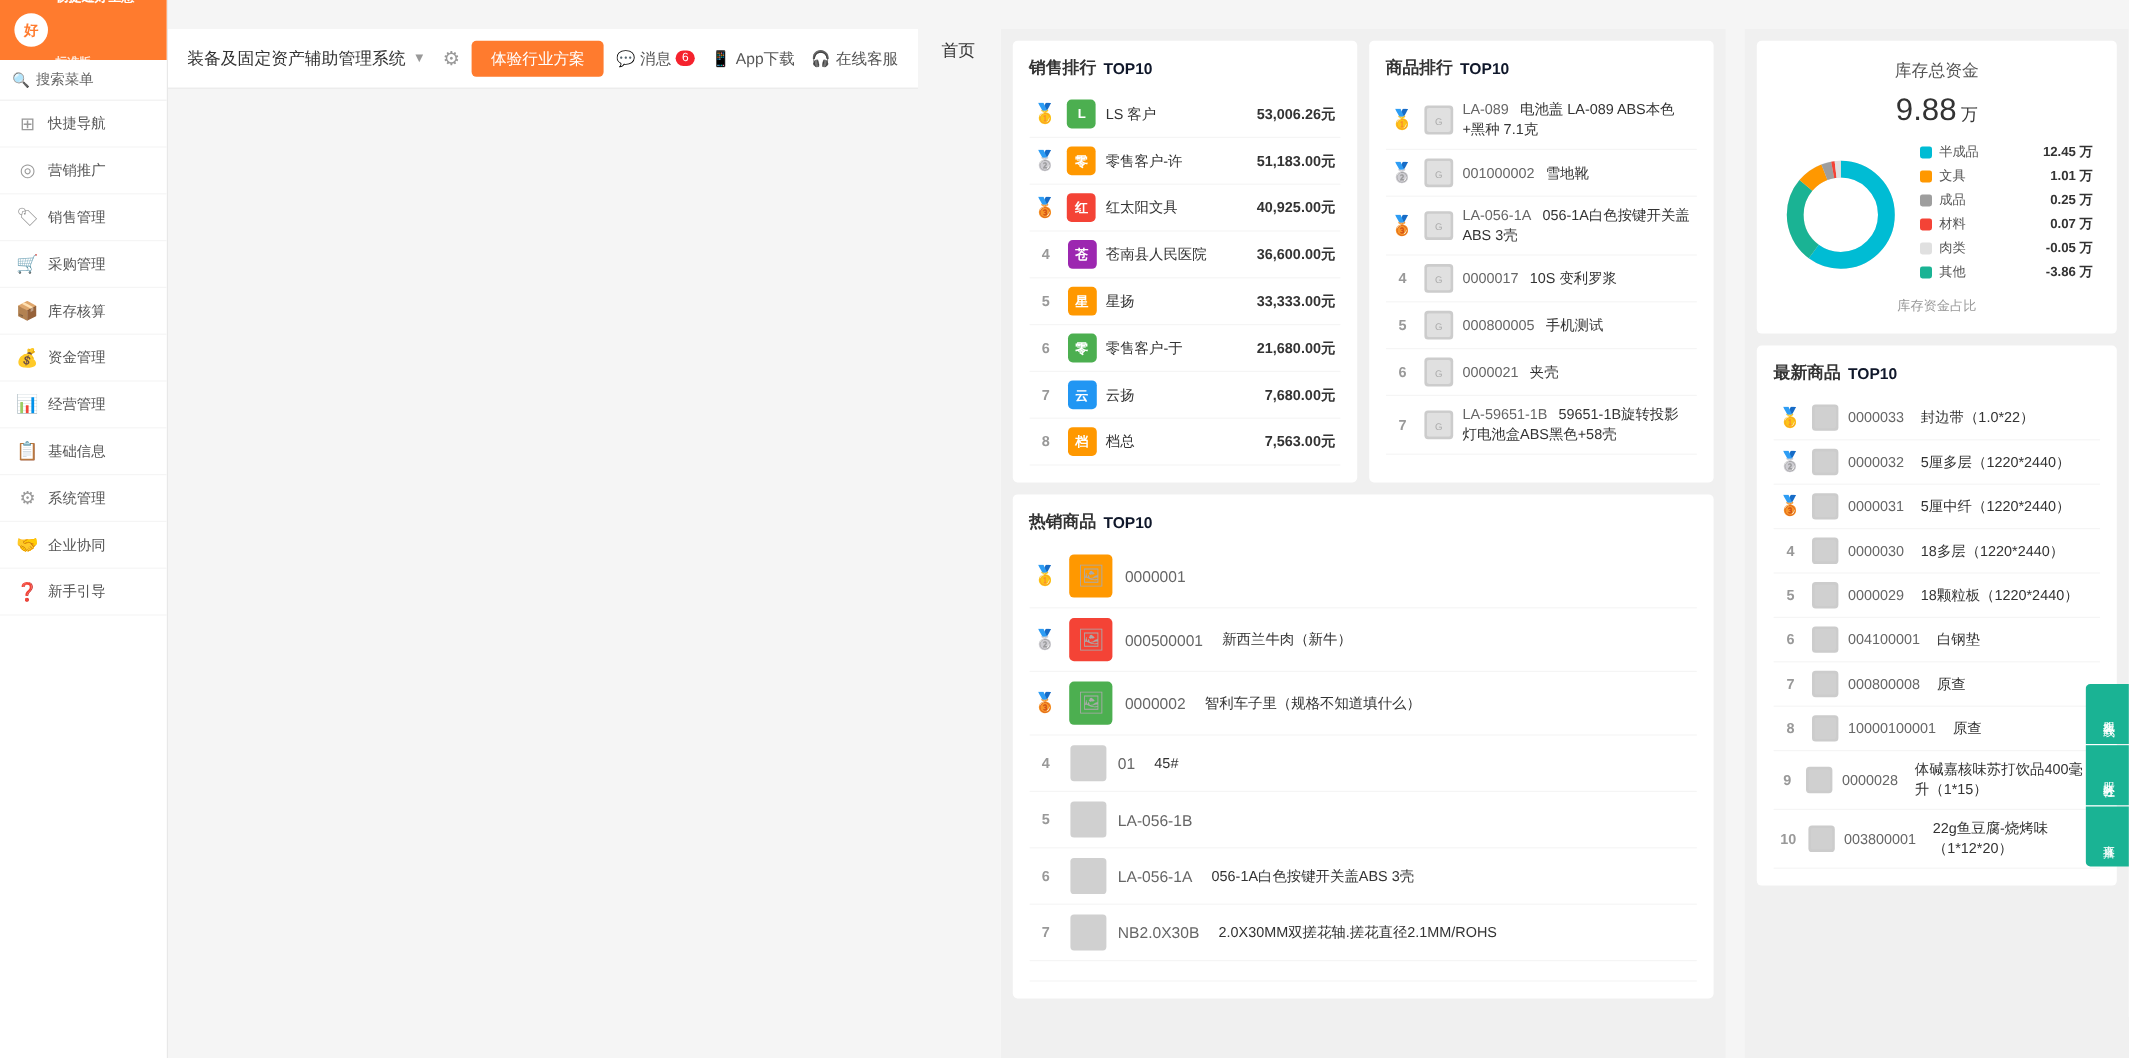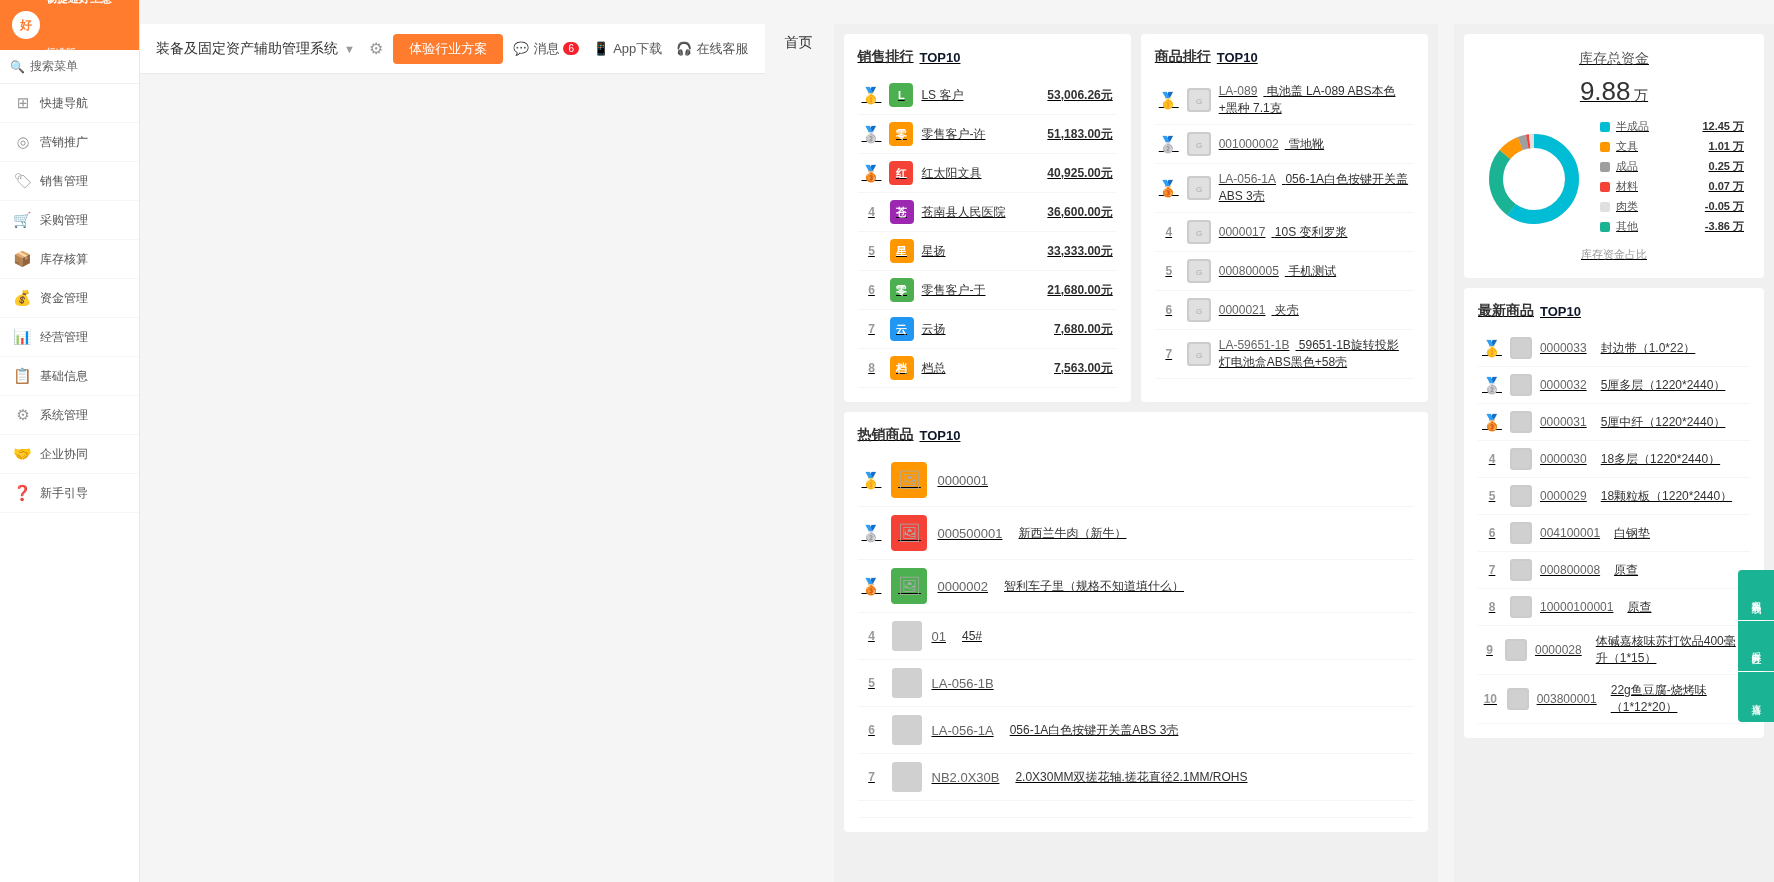--- a/index.html
+++ b/index.html
@@ -118,21 +118,20 @@
       background: #f5f5f5;
       color: #333;
     }
 
     
     .page-body {
       display: flex;
       flex: 1;
       overflow: hidden;
       gap: 16px;
-      text-decoration: underline;
     }
 
     
     .center-panel {
       flex: 1;
       overflow-y: auto;
       background: #f0f0f0;
       padding: 10px;
       display: flex;
       flex-direction: column;

